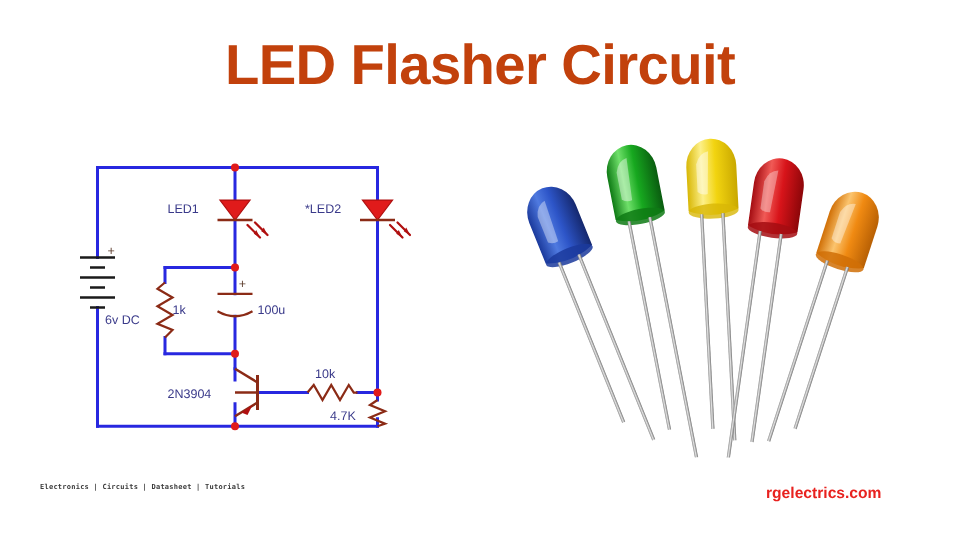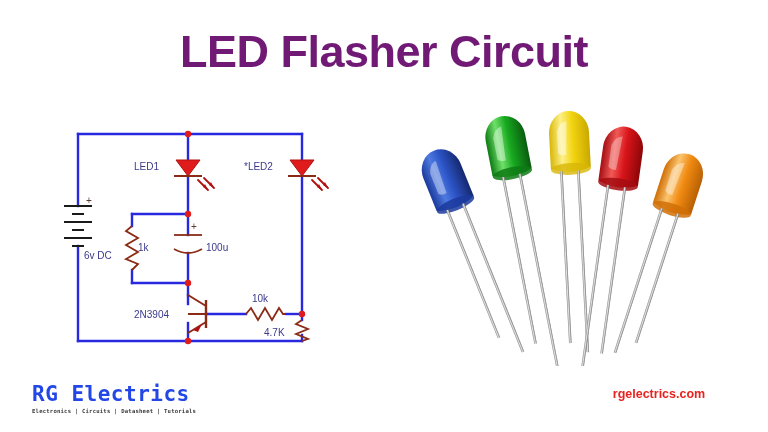--- a/index.html
+++ b/index.html
@@ -13,21 +13,21 @@
   #stage{position:absolute;inset:0;width:768px;height:432px;}
 
   
   .title{
     position:absolute;
     left:0;top:26px;width:768px;
     text-align:center;
     font-size:45px;
     font-weight:bold;
     letter-spacing:-0.5px;
-    color:#701a75;
+    color:#c2410c;
     font-family:"Liberation Sans", sans-serif;
     white-space:nowrap;
   }
 
   
   .circuit{position:absolute;left:46px;top:118px;width:300px;height:245px;}
   .circuit svg{display:block;}
 
   
   .leds{position:absolute;left:388px;top:104px;width:352px;height:262px;}
@@ -262,21 +262,20 @@
         <path d="M0,55 L0,20 A20,22 0 0 1 40,20 L40,55 Q20,63 0,55 Z" fill="url(#gOrange)"></path>
         <ellipse cx="20" cy="56" rx="20" ry="6" fill="#d06f06" opacity="0.85"></ellipse>
         <path d="M8,18 A12,16 0 0 1 18,8 L16,42 A10,12 0 0 1 8,40 Z" fill="#ffffff" opacity="0.40"></path>
         <rect x="9" y="58" width="2.6" height="152" fill="url(#gLeg)"></rect>
         <rect x="26" y="58" width="2.6" height="136" fill="url(#gLeg)"></rect>
       </g>
     </svg>
   </div>
 
   <div class="brand">
-    <div class="brand-name">RG Electrics</div>
     <div class="brand-tag">Electronics | Circuits | Datasheet | Tutorials</div>
   </div>
 
   <div class="visit">
     <div class="visit-url">rgelectrics.com</div>
   </div>
 
 </div>
 
 </body></html>

